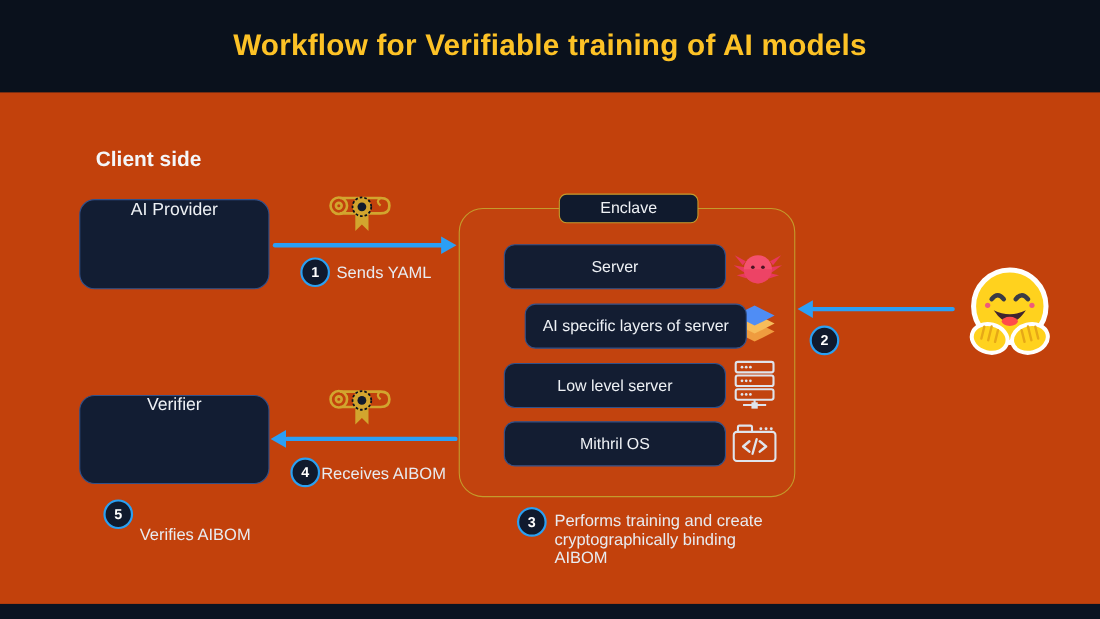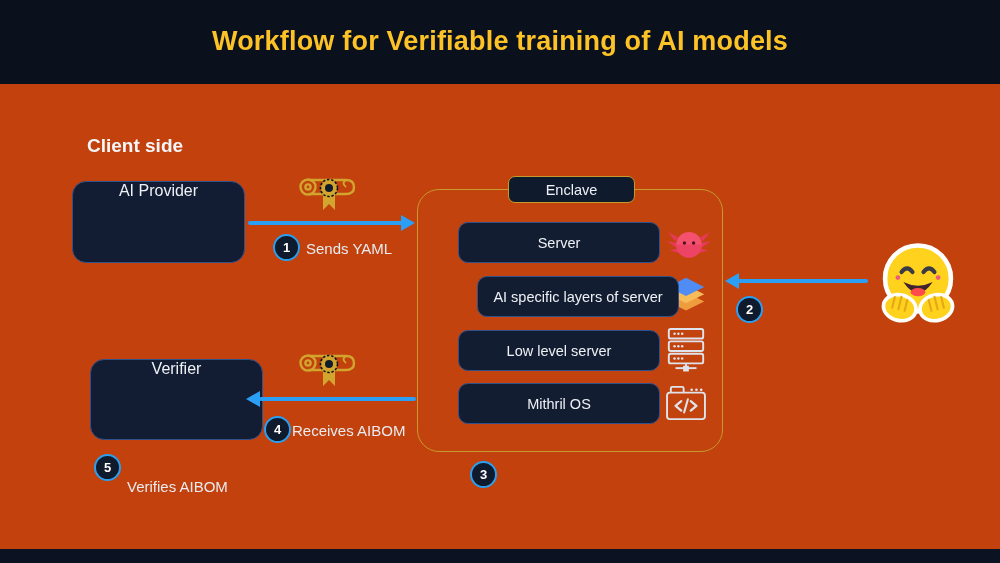--- a/index.html
+++ b/index.html
@@ -72,21 +72,21 @@
   <div class="abs bottom-band"></div>
 
   <div class="abs page-title">Workflow for Verifiable training of AI models</div>
 
   <div class="abs section-label" style="left:87px; top:135px;">Client side</div>
 
   <div class="abs node-box" style="left:72px; top:181px; width:173px; height:82px;">
     <span>AI Provider</span>
   </div>
 
-  <div class="abs node-box" style="left:72px; top:359px; width:173px; height:81px;margin-left:18px;">
+  <div class="abs node-box" style="left:72px; top:359px; width:173px; height:81px;">
     <span>Verifier</span>
   </div>
 
   <div class="abs enclave" style="left:417px; top:189px; width:306px; height:263px;"></div>
   <div class="abs enclave-tab" style="left:508px; top:176px; width:127px; height:27px;">
     <span>Enclave</span>
   </div>
 
   <div class="abs component-box" style="left:458px; top:222px; width:202px; height:41px;">
     <span>Server</span>
@@ -207,20 +207,23 @@
   </div>
   <div class="abs step-label" style="left:306px; top:240px;">Sends YAML</div>
 
   <div class="abs step-circle" style="left:736px; top:296px;">
     <span>2</span>
   </div>
 
   <div class="abs step-circle" style="left:470px; top:461px;">
     <span>3</span>
   </div>
+  <div class="abs step-label" style="left:504px; top:465px;">Performs training and create
+cryptographically binding
+AIBOM</div>
 
   <div class="abs step-circle" style="left:264px; top:416px;">
     <span>4</span>
   </div>
   <div class="abs step-label" style="left:292px; top:422px;">Receives AIBOM</div>
 
   <div class="abs step-circle" style="left:94px; top:454px;">
     <span>5</span>
   </div>
   <div class="abs step-label" style="left:127px; top:460px;margin-top:18px;">Verifies AIBOM</div>

